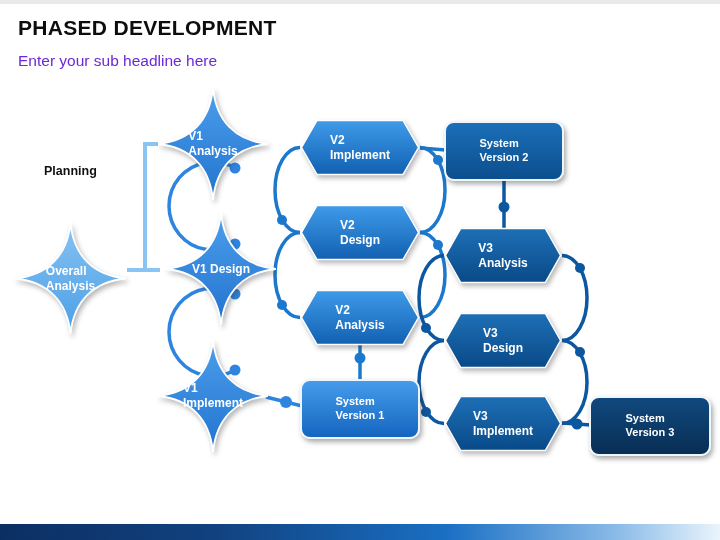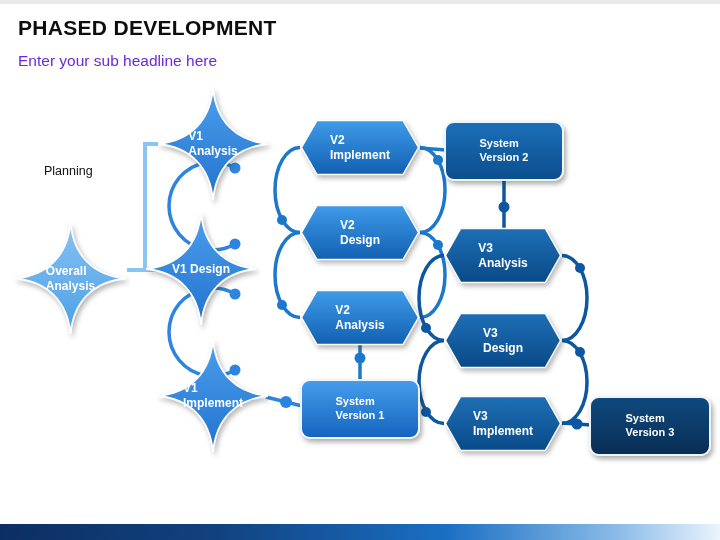--- a/index.html
+++ b/index.html
@@ -10,21 +10,21 @@
   .title{
     position:absolute;left:18px;top:12px;margin:0;
     font-size:21px;font-weight:700;color:#0d0d0d;letter-spacing:.3px;
   }
   .subtitle{
     position:absolute;left:18px;top:48px;
     font-size:15.5px;color:#6d28d9;text-align:right;
   }
   .planning{
     position:absolute;left:44px;top:160px;
-    font-size:12.5px;font-weight:400;color:#111;
+    font-size:12.5px;font-weight:700;color:#111;
   }
   svg.connectors{position:absolute;left:0;top:0;width:720px;height:540px;}
   .node{position:absolute;}
   .node > svg{
     position:absolute;left:0;top:0;width:100%;height:100%;
     overflow:visible;
     filter:drop-shadow(2px 3px 2.5px rgba(50,50,50,.35));
   }
   .lbl{
     position:absolute;left:0;top:0;right:0;bottom:0;
@@ -137,21 +137,21 @@
   </div>
 
   <div class="node" style="left:157px;top:83px;width:112px;height:114px">
     <svg viewBox="0 0 100 100" preserveAspectRatio="none">
       <path d="M50,1 C53,30 70,47 99,50 C70,53 53,70 50,99 C47,70 30,53 1,50 C30,47 47,30 50,1 Z" fill="url(#gV1)" stroke="#ffffff" stroke-width="1.6"></path>
     </svg>
     <span class="lbl">V1
 Analysis</span>
   </div>
 
-  <div class="node" style="left:145px;top:208px;width:112px;height:114px">
+  <div class="node" style="left:165px;top:208px;width:112px;height:114px">
     <svg viewBox="0 0 100 100" preserveAspectRatio="none">
       <path d="M50,1 C53,30 70,47 99,50 C70,53 53,70 50,99 C47,70 30,53 1,50 C30,47 47,30 50,1 Z" fill="url(#gV1)" stroke="#ffffff" stroke-width="1.6"></path>
     </svg>
     <span class="lbl">V1 Design</span>
   </div>
 
   <div class="node" style="left:157px;top:335px;width:112px;height:114px">
     <svg viewBox="0 0 100 100" preserveAspectRatio="none">
       <path d="M50,1 C53,30 70,47 99,50 C70,53 53,70 50,99 C47,70 30,53 1,50 C30,47 47,30 50,1 Z" fill="url(#gV1)" stroke="#ffffff" stroke-width="1.6"></path>
     </svg>

